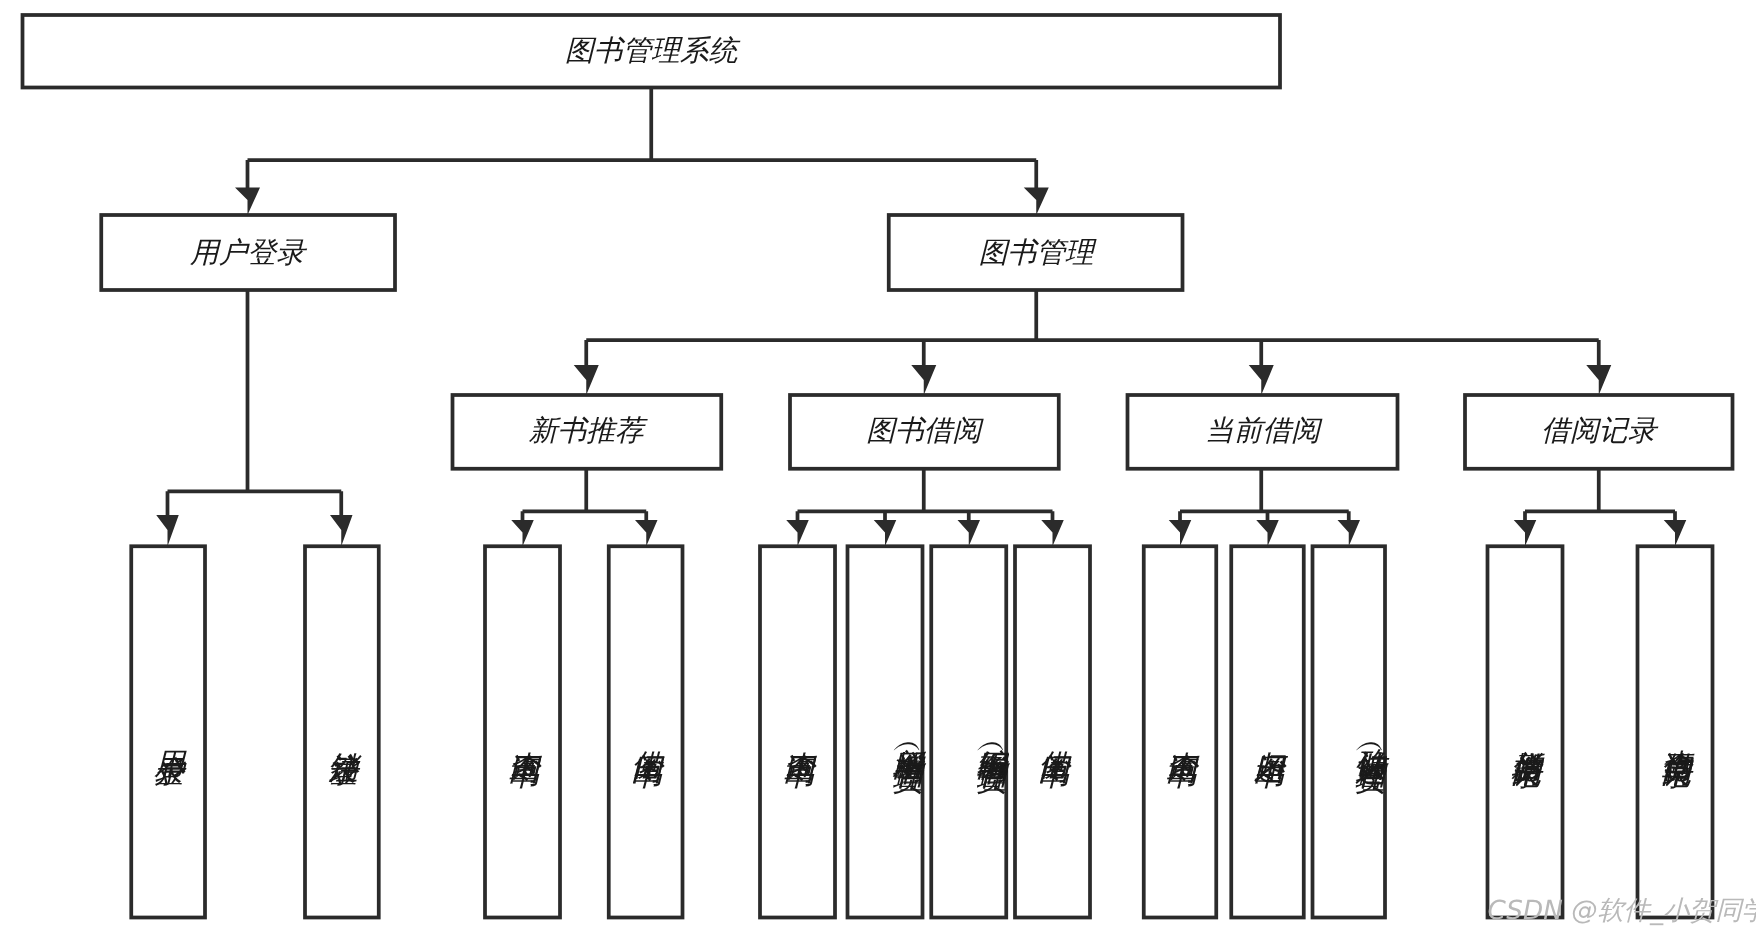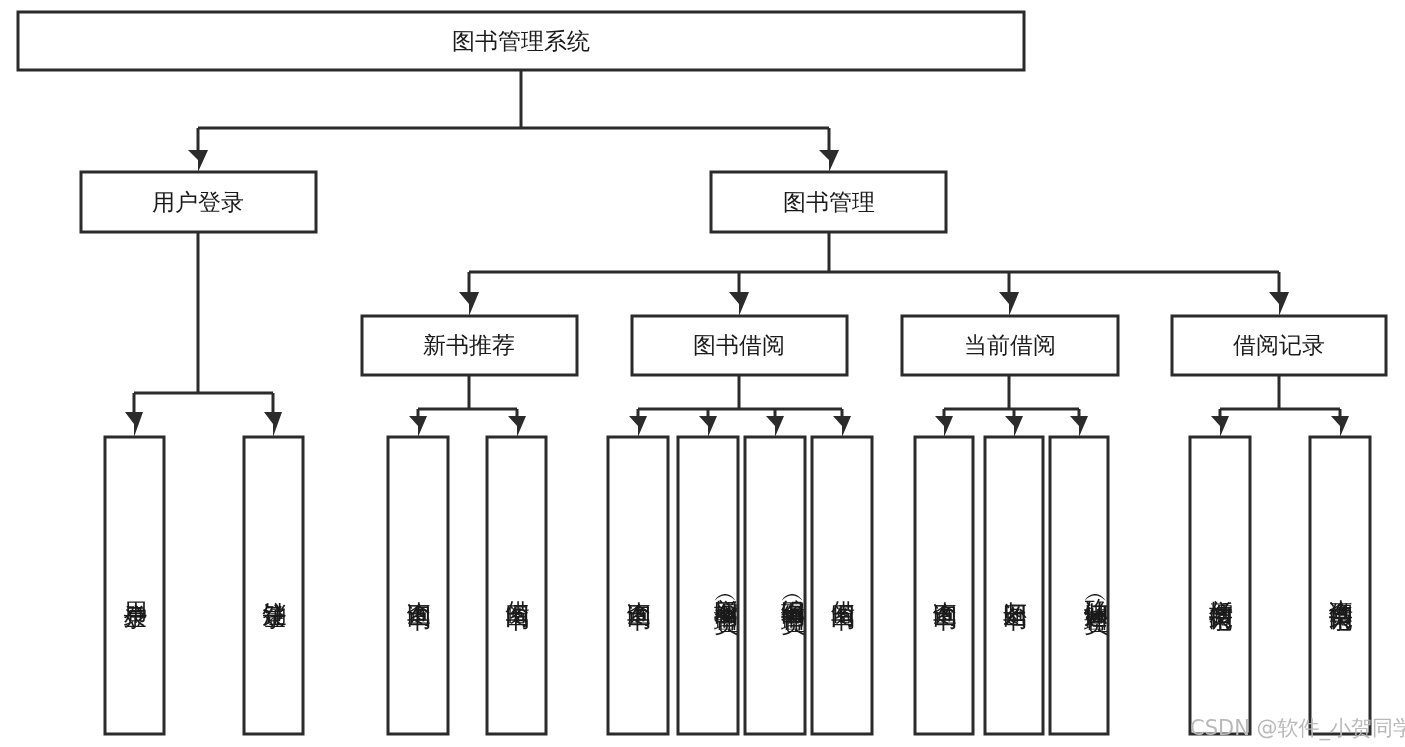--- a/index.html
+++ b/index.html
@@ -9,20 +9,21 @@
   }
   body {
     font-family: "DejaVu Sans", "Liberation Sans", sans-serif;
   }
   #canvas {
     position: relative;
     width: 1405px;
     height: 747px;
     background: #ffffff;
     overflow: hidden;
+    font-style: italic;
   }
   svg.diagram {
     position: absolute;
     left: 0;
     top: 0;
     width: 1405px;
     height: 747px;
   }
   .node-box {
     fill: #ffffff;

